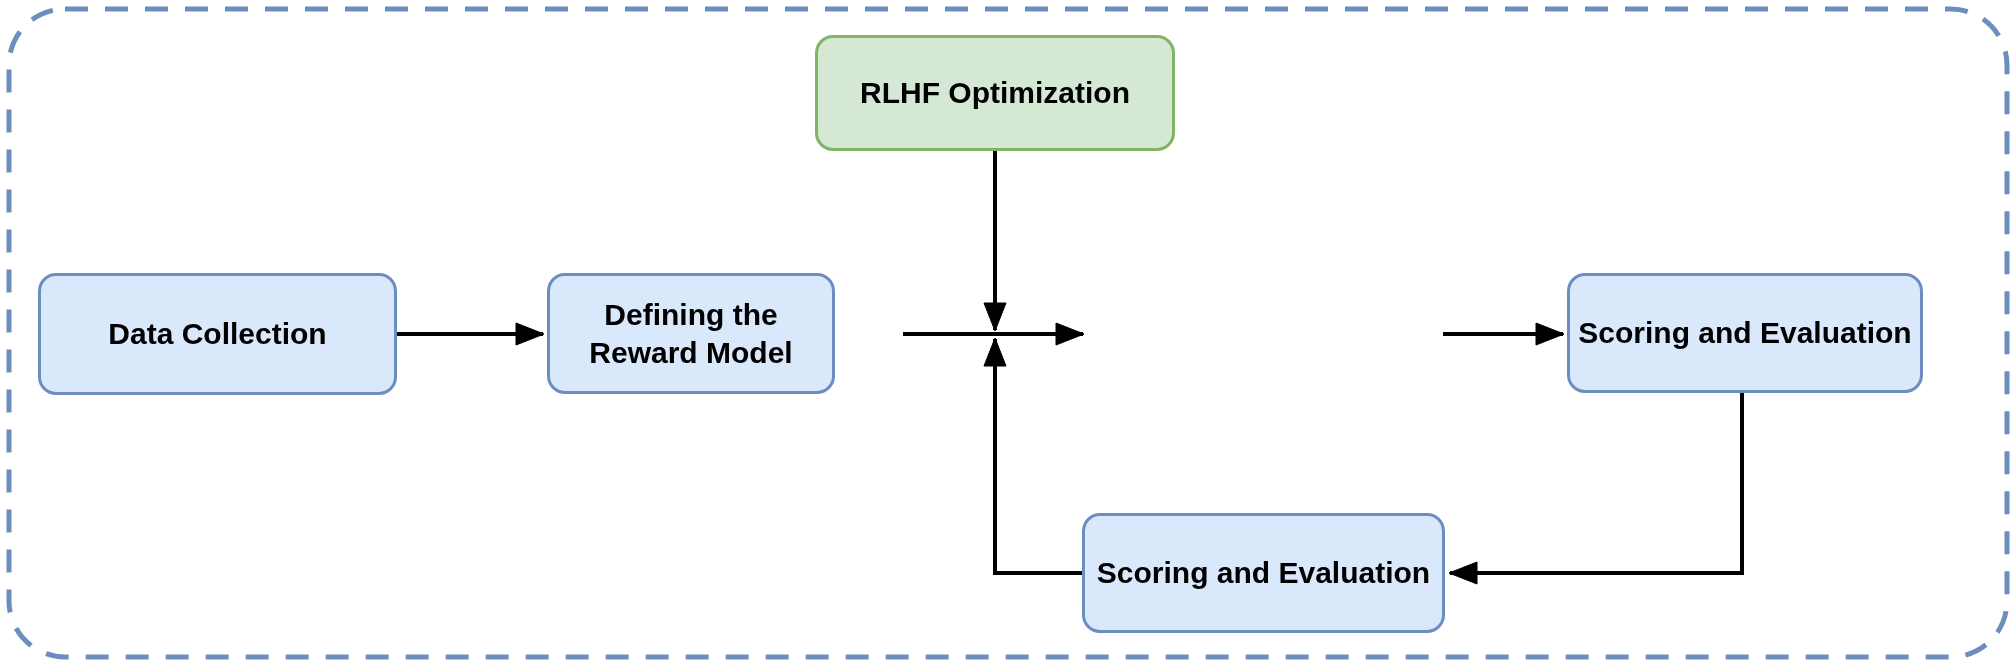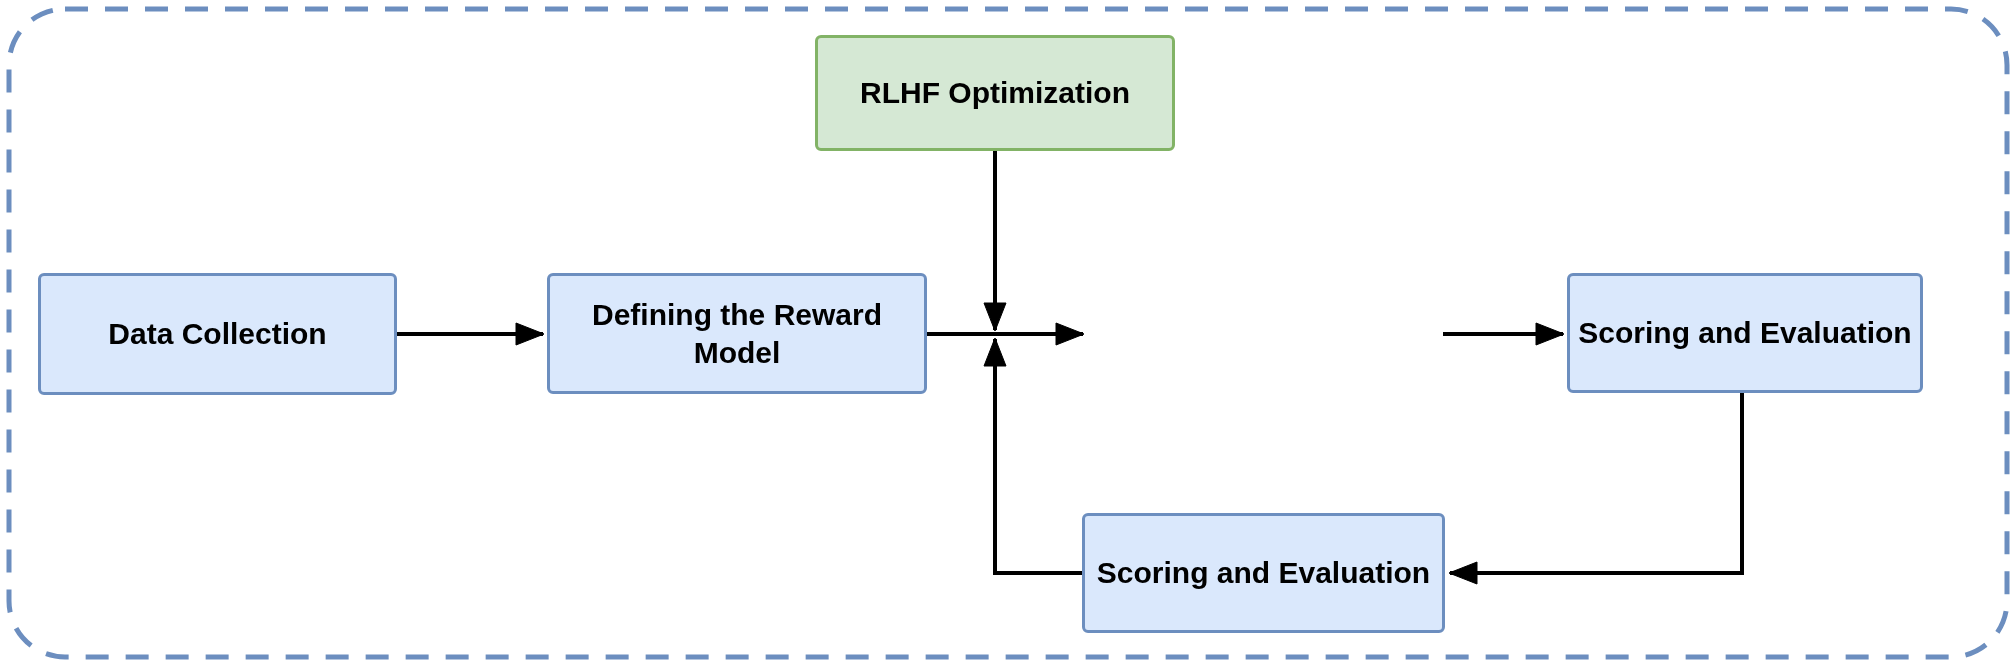--- a/index.html
+++ b/index.html
@@ -22,21 +22,21 @@
     width: 2016px;
     height: 666px;
   }
   .node {
     position: absolute;
     display: flex;
     align-items: center;
     justify-content: center;
     text-align: center;
     box-sizing: border-box;
-    border-radius: 6px;
+    border-radius: 18px;
     border: 3px solid;
     font-weight: bold;
     font-size: 30px;
     line-height: 1.25;
     color: #000000;
     padding: 0 8px;
   }
   .node-blue {
     background: #dae8fc;
     border-color: #6c8ebf;
@@ -71,21 +71,21 @@
   </svg>
 
   <div class="node node-green" style="left:815px; top:35px; width:360px; height:116px;">
     <span>RLHF Optimization</span>
   </div>
 
   <div class="node node-blue" style="left:38px; top:273px; width:359px; height:122px;">
     <span>Data Collection</span>
   </div>
 
-  <div class="node node-blue" style="left:547px; top:273px; width:380px; height:121px;">
+  <div class="node node-blue" style="left:547px; top:273px; width:288px; height:121px;">
     <span>Defining the Reward Model</span>
   </div>
 
 
   <div class="node node-blue" style="left:1567px; top:273px; width:356px; height:120px;">
     <span>Scoring and Evaluation</span>
   </div>
 
   <div class="node node-blue" style="left:1082px; top:513px; width:363px; height:120px;">
     <span>Scoring and Evaluation</span>

